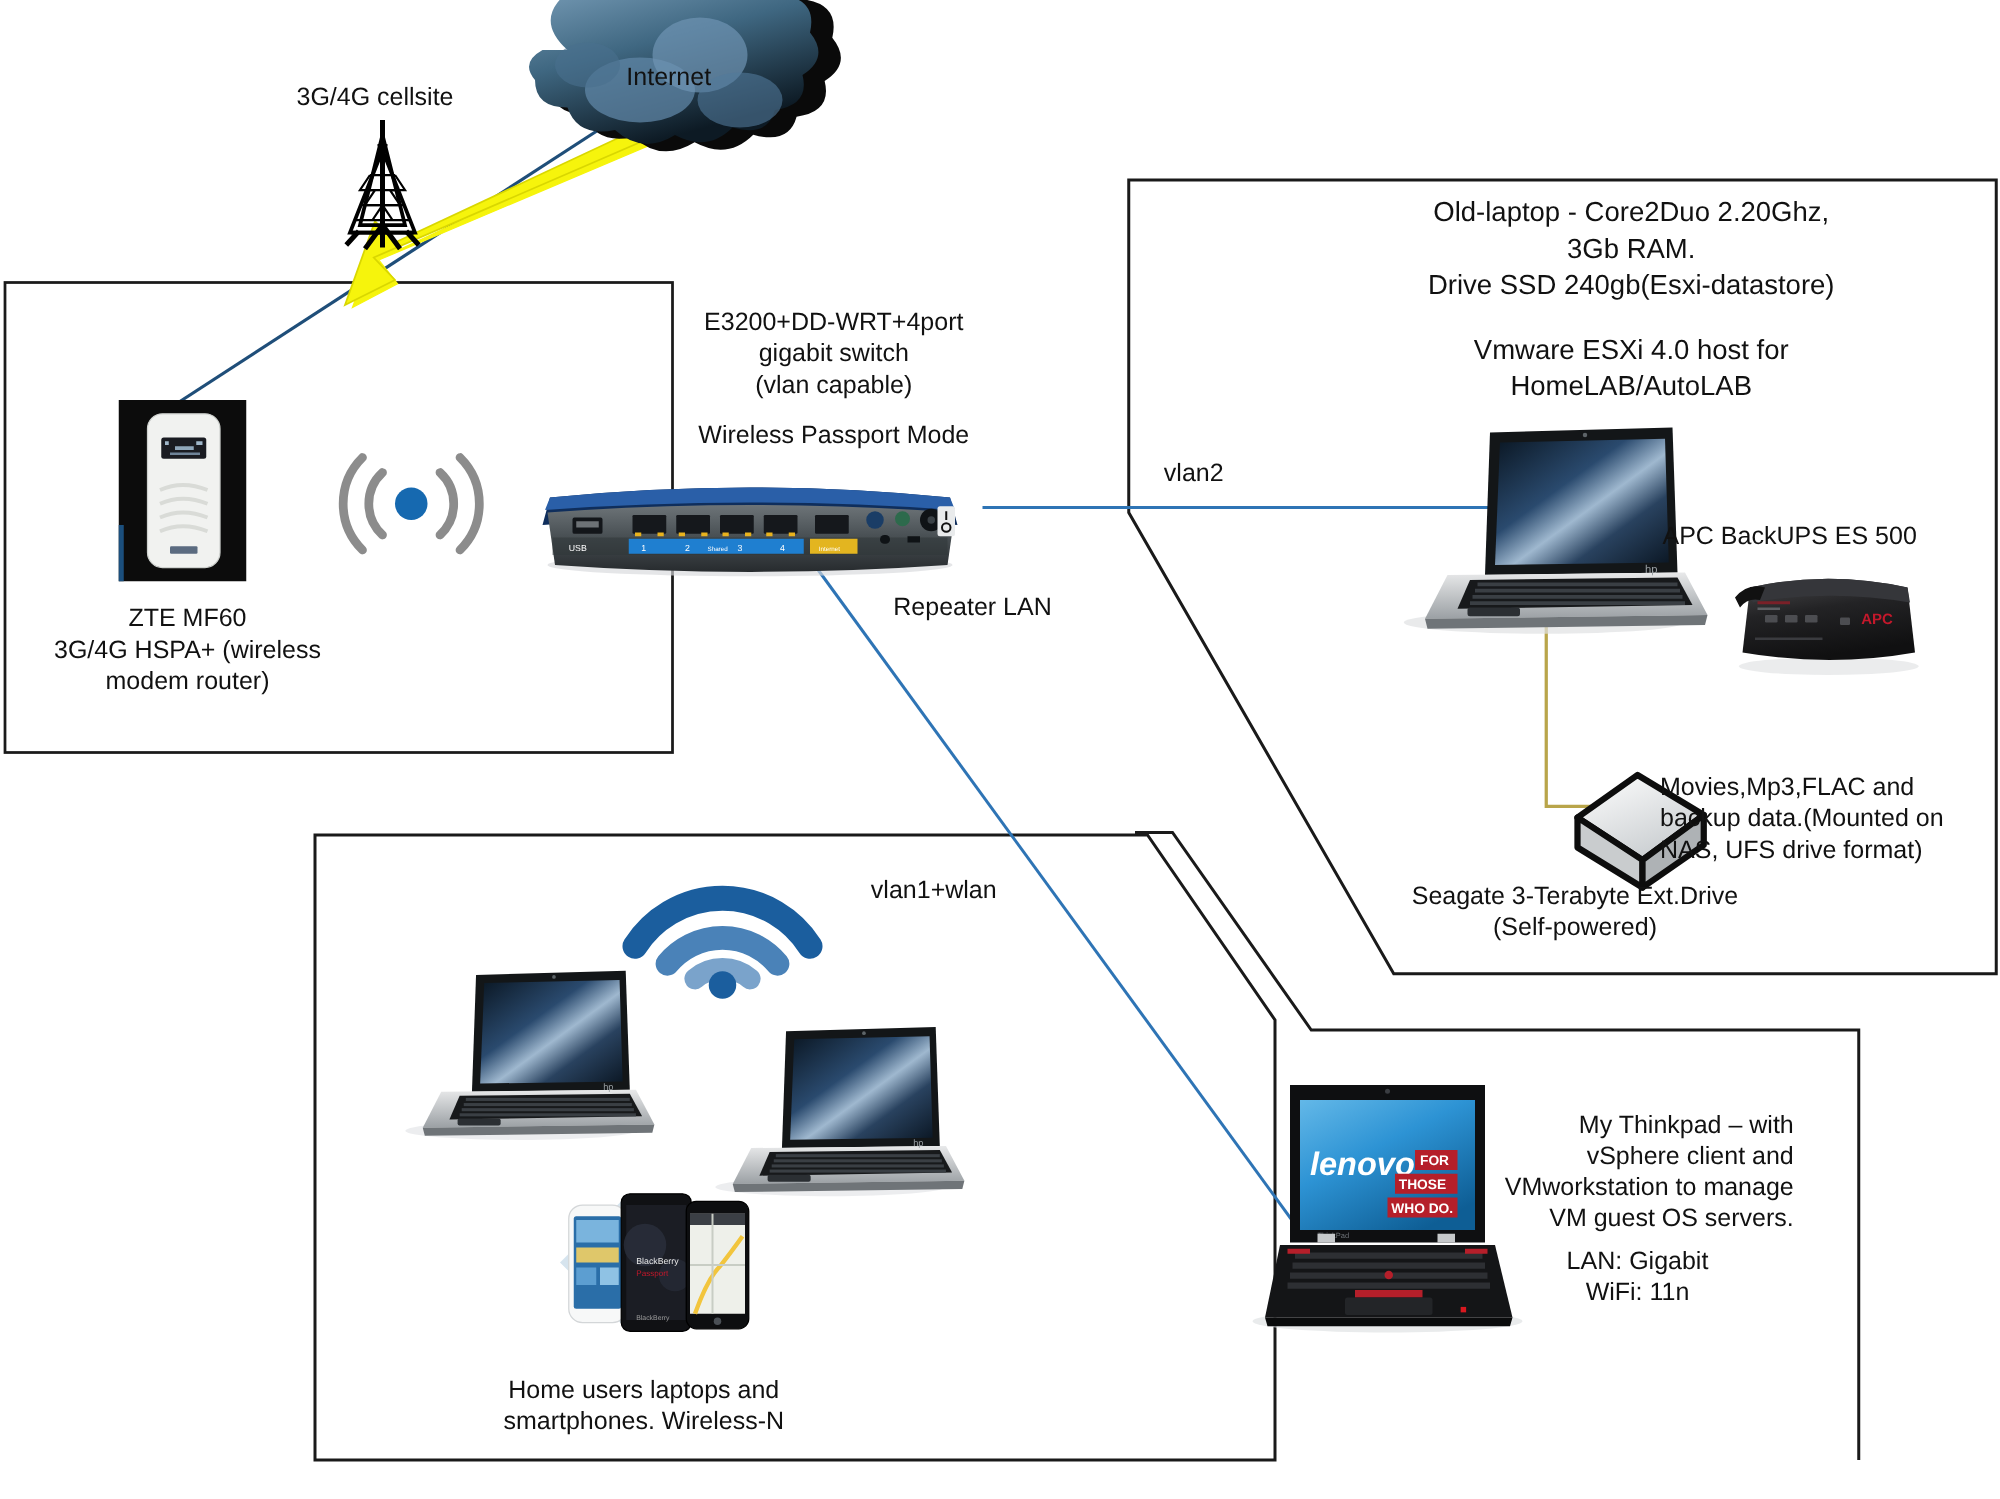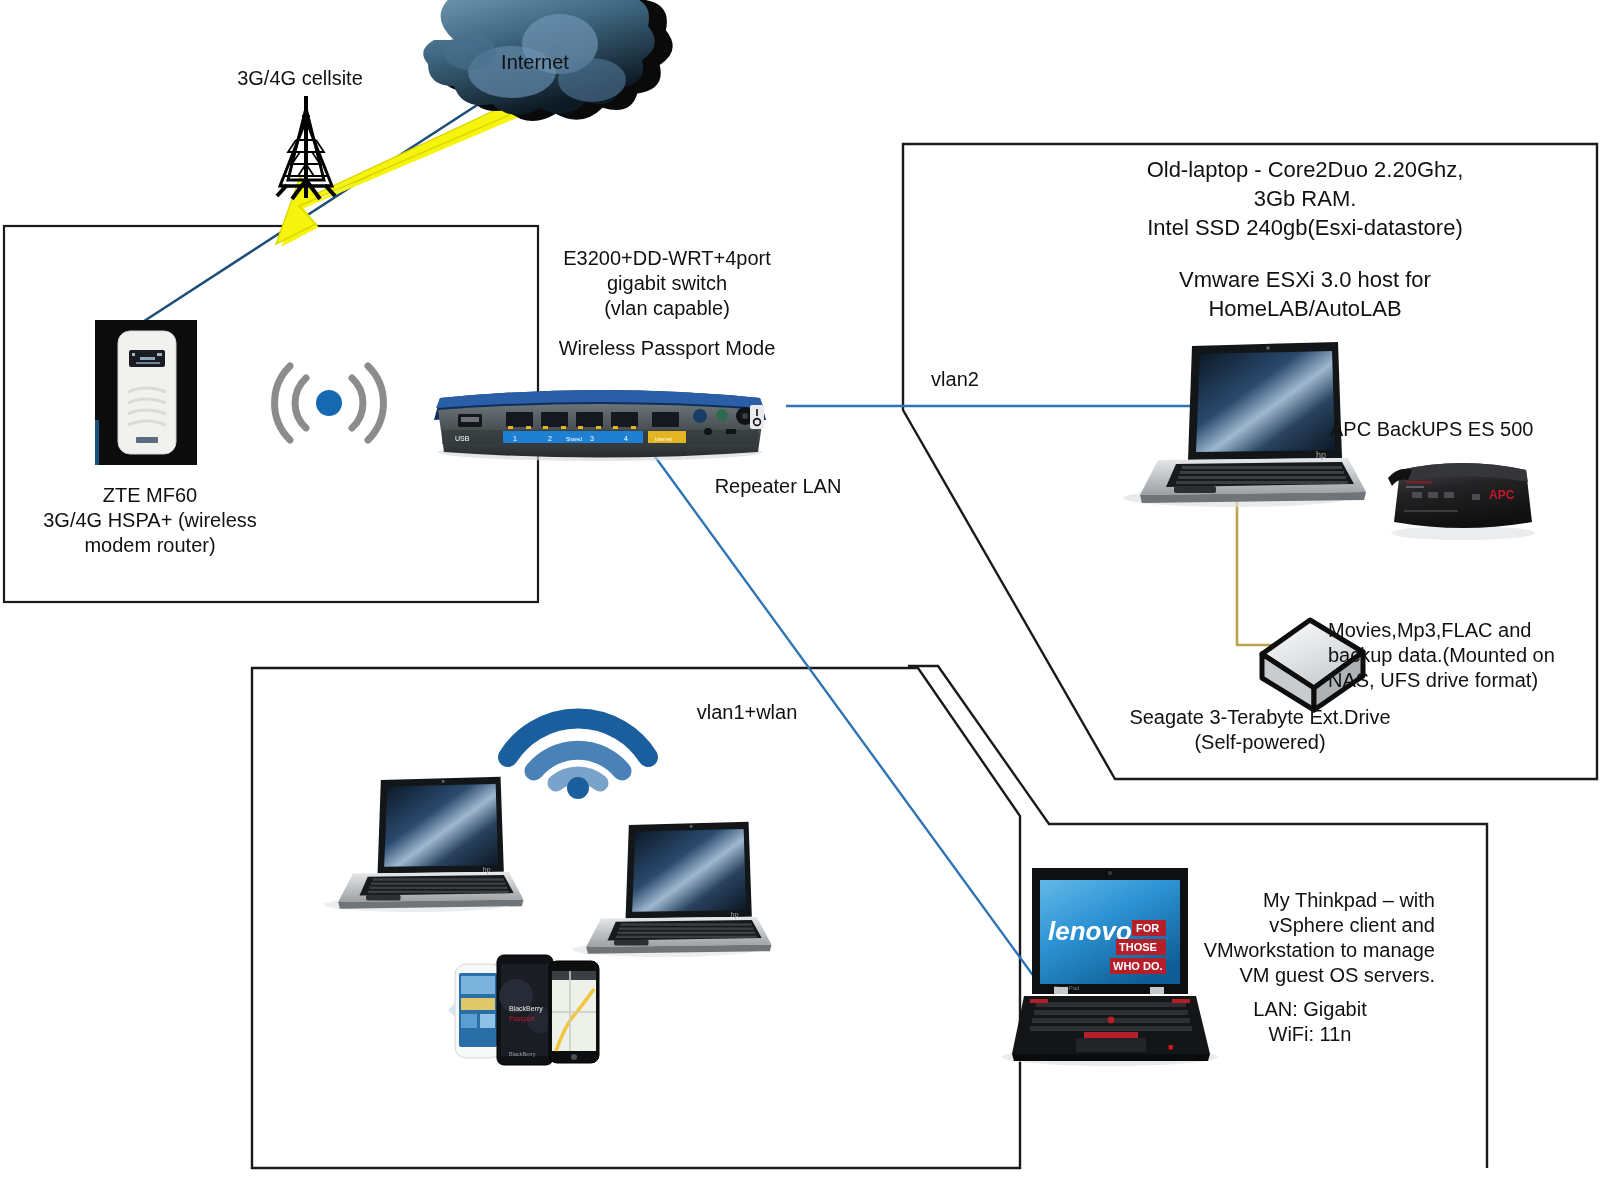--- a/index.html
+++ b/index.html
@@ -349,36 +349,38 @@
   <div class="lbl" style="left:512px;top:336px;width:310px;">Wireless Passport Mode</div>
 
   <div class="lbl" style="left:688px;top:474px;width:180px;">Repeater LAN</div>
 
   <div class="lbl" style="left:900px;top:367px;width:110px;">vlan2</div>
 
   <div class="lbl" style="left:662px;top:700px;width:170px;">vlan1+wlan</div>
 
   <div class="lbl big" style="left:1020px;top:155px;width:570px;">Old-laptop - Core2Duo 2.20Ghz,
 3Gb RAM.
-Intel SSD 240gb(Esxi-datastore)</div>
-
-  <div class="lbl big" style="left:1020px;top:265px;width:570px;">Vmware ESXi 3.0 host for
+Drive SSD 240gb(Esxi-datastore)</div>
+
+  <div class="lbl big" style="left:1020px;top:265px;width:570px;">Vmware ESXi 4.0 host for
 HomeLAB/AutoLAB</div>
 
   <div class="lbl" style="left:1330px;top:417px;width:290px;text-align:left;">APC BackUPS ES 500</div>
 
   <div class="lbl" style="left:1328px;top:618px;width:280px;text-align:left;">Movies,Mp3,FLAC and
 backup data.(Mounted on
 NAS, UFS drive format)</div>
 
   <div class="lbl" style="left:1110px;top:705px;width:300px;">Seagate 3-Terabyte Ext.Drive
 (Self-powered)</div>
 
   <div class="lbl" style="left:1185px;top:888px;width:250px;text-align:right;">My Thinkpad – with
 vSphere client and
 VMworkstation to manage
 VM guest OS servers.</div>
 
   <div class="lbl" style="left:1185px;top:997px;width:250px;">LAN: Gigabit
 WiFi: 11n</div>
 
+  <div class="lbl" style="left:370px;top:1100px;width:290px;">Home users laptops and
+smartphones. Wireless-N</div>
 
 </div>
 
 </body></html>

